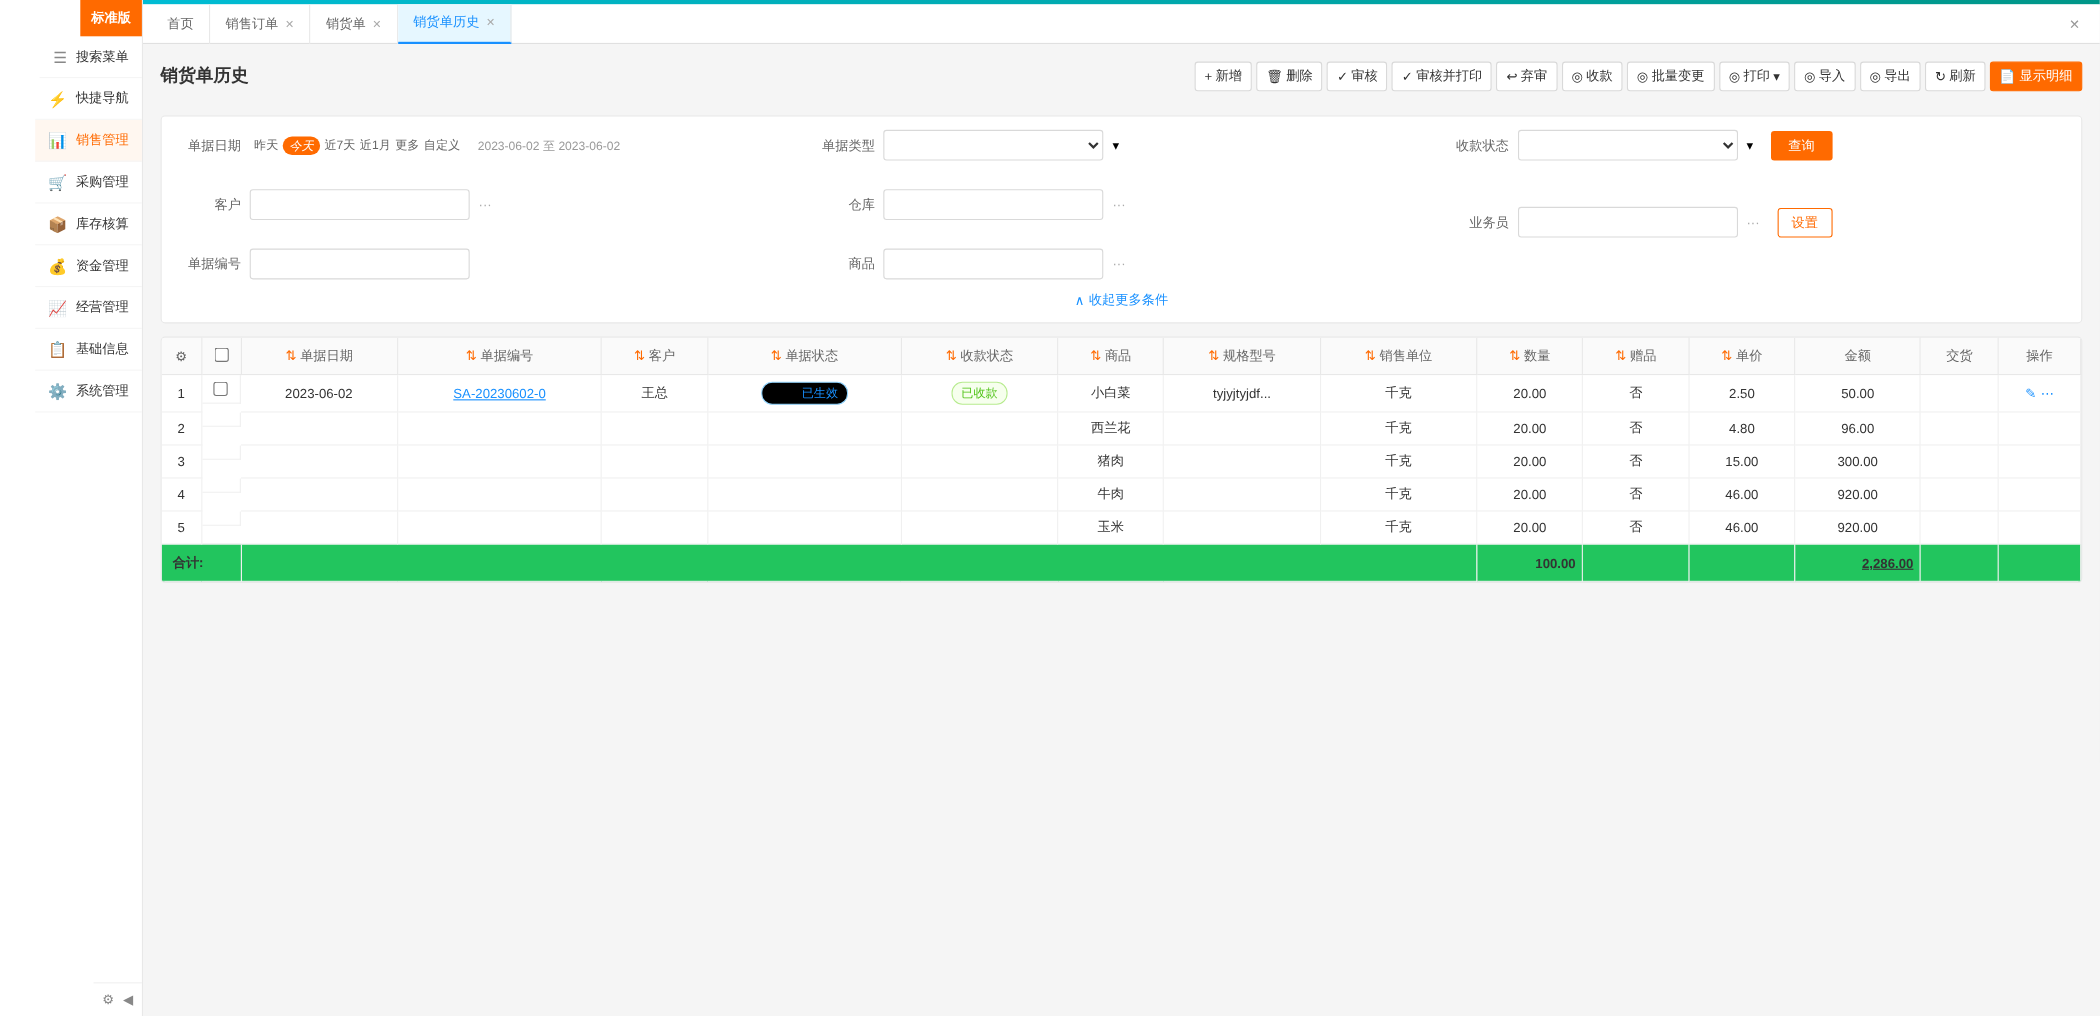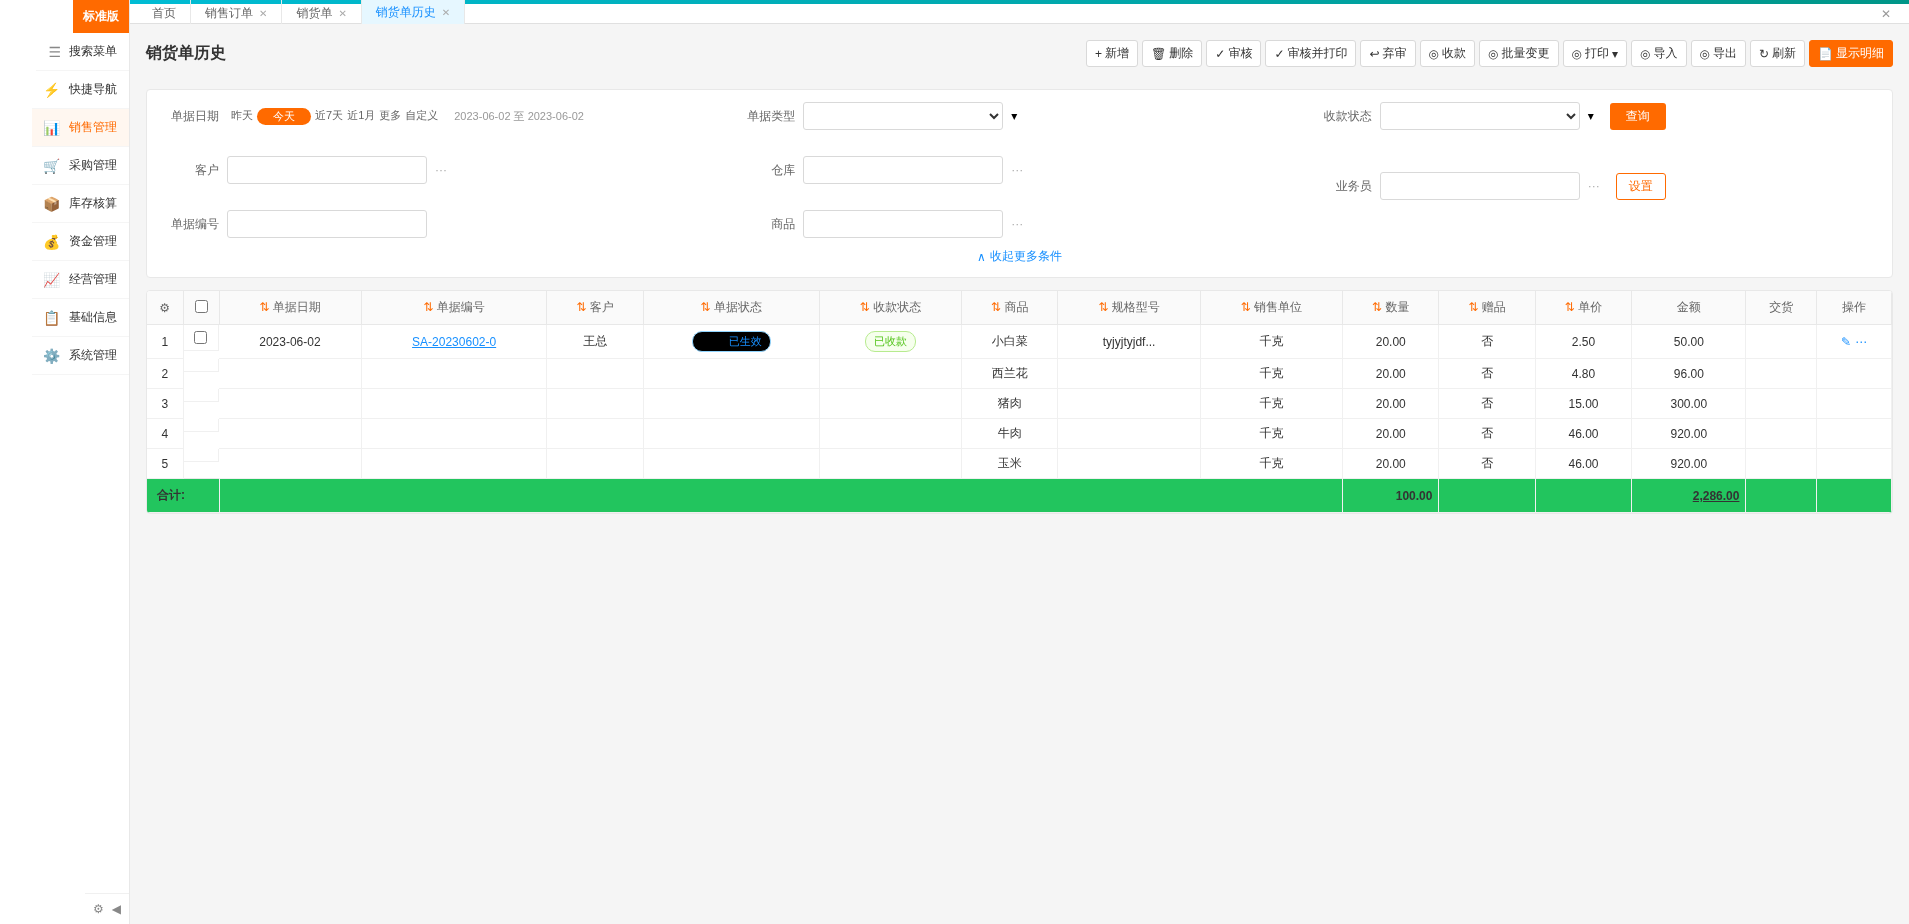--- a/index.html
+++ b/index.html
@@ -9,21 +9,21 @@
     .sidebar { width: 130px; background: #fff; border-right: 1px solid #e8e8e8; display: flex; flex-direction: column; height: 100%; align-items: flex-end; }
     .sidebar-item { display: flex; align-items: center; padding: 10px 12px; cursor: pointer; color: #333; font-size: 12px; border-bottom: 1px solid #f5f5f5; }
     .sidebar-item .icon { margin-right: 8px; font-size: 14px; color: #888; }
     .sidebar-item.active { color: #ff6a00; background: #fff7f0; }
     .sidebar-bottom { margin-top: auto; padding: 8px; display: flex; gap: 8px; border-top: 1px solid #f0f0f0; }
 
     
     .main { flex: 1; display: flex; flex-direction: column; overflow: hidden; }
 
     
-    .tab-bar { background: #fff; border-bottom: 1px solid #e0e0e0; display: flex; align-items: center; height: 20px; padding: 0 8px; }
+    .tab-bar { background: #fff; border-bottom: 1px solid #e0e0e0; display: flex; align-items: center; height: 36px; padding: 0 8px; }
     .tab { display: flex; align-items: center; padding: 0 14px; height: 36px; cursor: pointer; font-size: 12px; color: #666; border-right: 1px solid #e8e8e8; }
     .tab.active { background: #f5f9ff; color: #1890ff; border-bottom: 2px solid #1890ff; }
     .tab .close-icon { margin-left: 6px; color: #aaa; font-size: 10px; }
     .tab-spacer { flex: 1; }
     .tab-close-all { padding: 0 10px; color: #999; cursor: pointer; font-size: 12px; }
 
     
     .content { flex: 1; padding: 16px; overflow-y: auto; background: #f5f5f5; }
 
     
@@ -209,21 +209,21 @@
       </div>
     </div>
 
     <div class="filter-area">
 
       <div class="filter-row">
         <div style="display:flex; align-items:center; gap:8px; flex:1;">
           <span class="filter-label">单据日期</span>
           <div class="date-shortcuts">
             <span class="date-shortcut">昨天</span>
-            <span class="date-shortcut active" style="background:#ff6a00; color:#fff; border-radius:10px; padding:1px 16px;">今天</span>
+            <span class="date-shortcut active" style="background:#ff6a00; color:#fff; border-radius:10px; padding:1px 6px;font-style:italic;">今天</span>
             <span class="date-shortcut">近7天</span>
             <span class="date-shortcut">近1月</span>
             <span class="date-shortcut">更多</span>
             <span class="date-shortcut">自定义</span>
           </div>
           <span class="date-range">2023-06-02 至 2023-06-02</span>
         </div>
         <div style="display:flex; align-items:center; gap:8px; flex:1;">
           <span class="filter-label">单据类型</span>
           <select class="filter-select" style="flex:1; max-width:200px;"><option></option></select>

